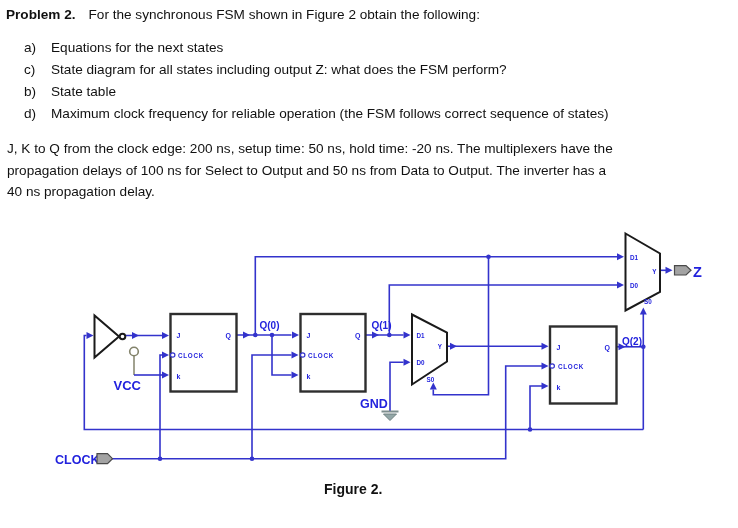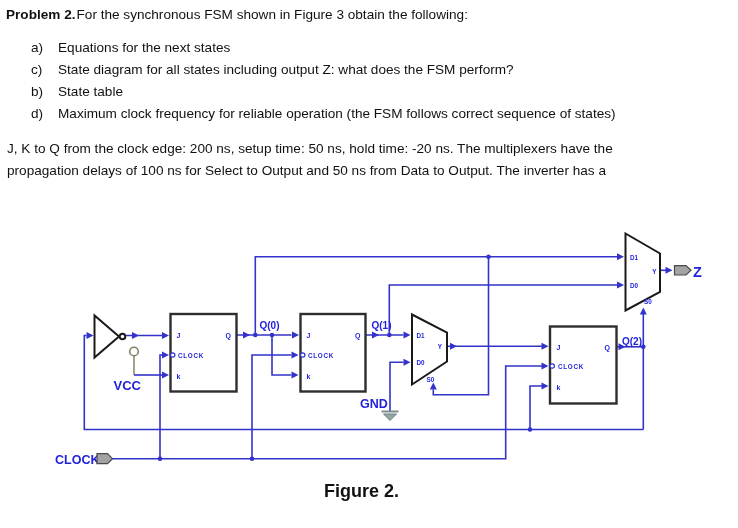--- a/index.html
+++ b/index.html
@@ -1,25 +1,25 @@
 <!DOCTYPE html>
 <html><head>
 <meta charset="utf-8">
 <style>
   html,body{margin:0;padding:0;}
   body{width:738px;height:528px;background:#ffffff;position:relative;overflow:hidden;
        font-family:"Liberation Sans",sans-serif;color:#111;}
   .title{position:absolute;top:7px;left:6px;font-size:13.6px;}
-  .title b{margin-right:1px;}
-  .list{position:absolute;top:37px;left:31px;font-size:13.6px;}
+  .title b{margin-right:13px;}
+  .list{position:absolute;top:37px;left:24px;font-size:13.6px;}
   .list .row{height:22px;line-height:22px;white-space:nowrap;}
   .marker{display:inline-block;width:27px;}
   .para{position:absolute;top:138px;left:7px;width:726px;font-size:13.6px;line-height:21.6px;}
   .para div{white-space:nowrap;}
-  .caption{position:absolute;top:481px;left:324px;font-size:18px;font-weight:bold;}
+  .caption{position:absolute;top:481px;left:324px;font-size:14px;font-weight:bold;}
   svg.circuit{position:absolute;left:0;top:0;}
   .wire{stroke:#3333cc;stroke-width:1.6;fill:none;}
   .graywire{stroke:#83836b;stroke-width:1.5;fill:none;}
   .box{fill:#fff;stroke:#2e2e2e;stroke-width:2.4;}
   .shape{fill:#fff;stroke:#1a1a1a;stroke-width:2;}
   .ah{fill:#3333cc;stroke:none;}
   .dot{fill:#3333cc;stroke:none;}
   .bub{fill:#fff;stroke:#3333cc;stroke-width:1.2;}
   .tag{fill:#a3a3a3;stroke:#4a4a4a;stroke-width:1.2;}
   .gndbar{stroke:#7e8e8e;stroke-width:2;fill:none;}
@@ -29,33 +29,34 @@
   text.mx{font:bold 6.3px "Liberation Sans",sans-serif;fill:#2222dd;}
   text.qn{font:bold 10px "Liberation Sans",sans-serif;fill:#2222dd;}
   text.big{font:bold 13px "Liberation Sans",sans-serif;fill:#2222dd;}
   text.med{font:bold 12.5px "Liberation Sans",sans-serif;fill:#2222dd;}
   text.zl{font:bold 14.5px "Liberation Sans",sans-serif;fill:#2222dd;}
 </style>
 </head>
 <body>
 
 <div class="title">
-  <b>Problem 2.</b><span>For the synchronous FSM shown in Figure 3 obtain the following:</span>
+  <b>Problem 2.</b><span>For the synchronous FSM shown in Figure 2 obtain the following:</span>
 </div>
 
 <div class="list">
   <div class="row"><span class="marker">a)</span><span>Equations for the next states</span></div>
   <div class="row"><span class="marker">c)</span><span>State diagram for all states including output Z: what does the FSM perform?</span></div>
   <div class="row"><span class="marker">b)</span><span>State table</span></div>
   <div class="row"><span class="marker">d)</span><span>Maximum clock frequency for reliable operation (the FSM follows correct sequence of states)</span></div>
 </div>
 
 <div class="para">
   <div>J, K to Q from the clock edge: 200 ns, setup time: 50 ns, hold time: -20 ns. The multiplexers have the</div>
   <div>propagation delays of 100 ns for Select to Output and 50 ns from Data to Output. The inverter has a</div>
+  <div>40 ns propagation delay.</div>
 </div>
 
 <svg class="circuit" width="738" height="528" viewBox="0 0 738 528" xmlns="http://www.w3.org/2000/svg">
 
   <g>
     <path class="wire" d="M111,458.7 H505.7 V366 H542"></path>
     <path class="wire" d="M160,458.7 V355 H162"></path>
     <path class="wire" d="M252,458.7 V355 H291.5"></path>
     <path class="wire" d="M643.3,429.5 H84.3 V335.5 H86.5"></path>
     <path class="wire" d="M643.3,429.5 V311.5"></path>

